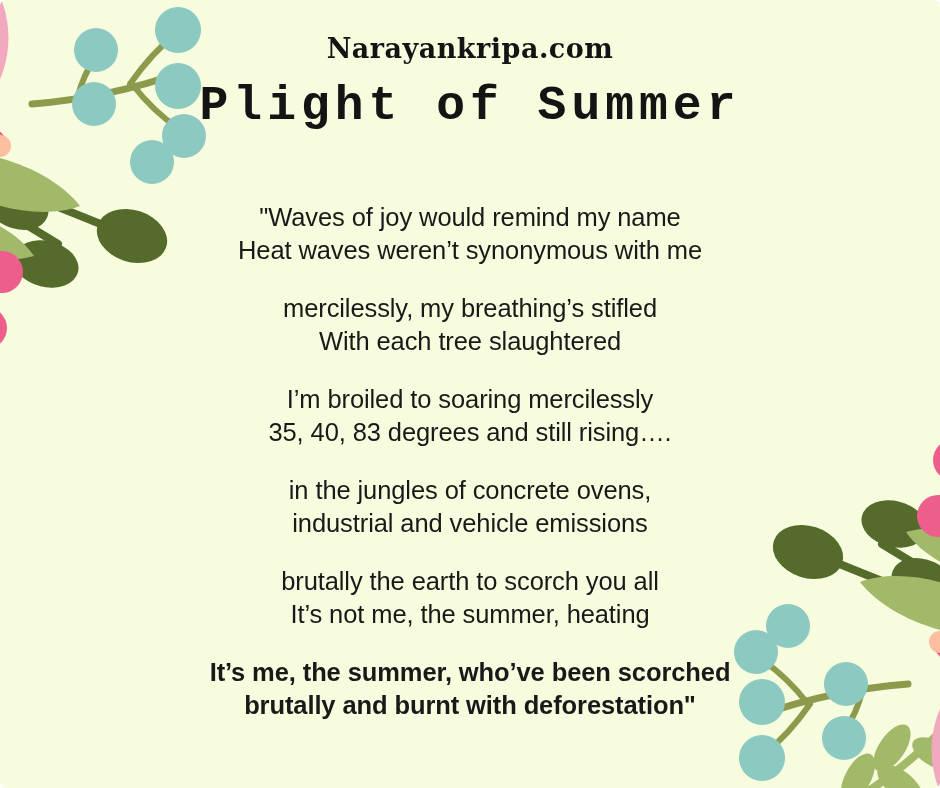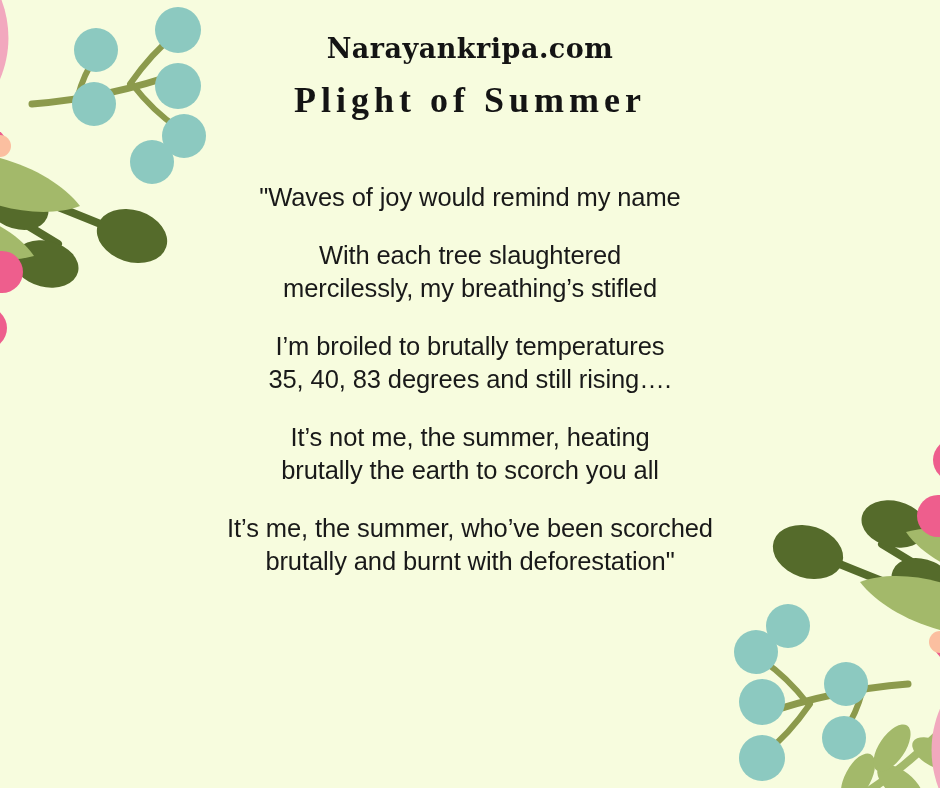--- a/index.html
+++ b/index.html
@@ -11,20 +11,21 @@
     height: 788px;
     overflow: hidden;
     font-family: "Liberation Sans", sans-serif;
   }
   #poster {
     position: relative;
     width: 940px;
     height: 788px;
     background: #F7FCDE;
     overflow: hidden;
+    border-radius: 6px;
   }
 
   
   .corner {
     position: absolute;
     width: 360px;
     height: 420px;
     pointer-events: none;
   }
   #corner-tl {
@@ -58,42 +59,43 @@
     font-family: "DejaVu Serif", "Liberation Serif", serif;
     font-weight: bold;
     font-size: 27px;
     letter-spacing: 0.5px;
     color: #141414;
     white-space: nowrap;
   }
 
   #poem-title {
     margin-top: 15px;
-    font-family: Liberation Serif, serif;
+    font-family: Liberation Mono, monospace;
     font-weight: bold;
-    font-size: 36px;
+    font-size: 48px;
     letter-spacing: 5px;
     color: #141414;
     white-space: nowrap;
   }
 
   #poem-body {
     margin-top: 36px;
     width: 100%;
     text-align: center;
     color: #191919;
     font-size: 25.5px;
     line-height: 33px;
     letter-spacing: -0.1px;
   }
   .stanza {
     margin: 0 0 25px 0;
   }
   .stanza:last-child {
     margin-bottom: 8px;
+    font-weight: bold;
   }
   .line {
     display: block;
     white-space: nowrap;
   }
   .attribution {
     display: block;
     white-space: nowrap;
   }
 </style>
@@ -287,36 +289,41 @@
   <div class="content">
 
     <div id="site-name">Narayankripa.com</div>
 
     <h1 id="poem-title">Plight of Summer</h1>
 
     <div id="poem-body">
 
       <p class="stanza">
         <span class="line">"Waves of joy would remind my name</span>
-      </p>
-
-      <p class="stanza">
+        <span class="line">Heat waves weren’t synonymous with me</span>
+      </p>
+
+      <p class="stanza">
+        <span class="line">mercilessly, my breathing’s stifled</span>
         <span class="line">With each tree slaughtered</span>
-        <span class="line">mercilessly, my breathing’s stifled</span>
-      </p>
-
-      <p class="stanza">
-        <span class="line">I’m broiled to brutally temperatures</span>
+      </p>
+
+      <p class="stanza">
+        <span class="line">I’m broiled to soaring mercilessly</span>
         <span class="line">35, 40, 83 degrees and still rising….</span>
       </p>
 
-
-      <p class="stanza">
+      <p class="stanza">
+        <span class="line">in the jungles of concrete ovens,</span>
+        <span class="line">industrial and vehicle emissions</span>
+      </p>
+
+      <p class="stanza">
+        <span class="line">brutally the earth to scorch you all</span>
         <span class="line">It’s not me, the summer, heating</span>
-        <span class="line">brutally the earth to scorch you all</span>
       </p>
 
       <p class="stanza">
         <span class="line">It’s me, the summer, who’ve been scorched</span>
         <span class="line">brutally and burnt with deforestation"</span>
       </p>
 
     </div>
   </div>
 </div>

